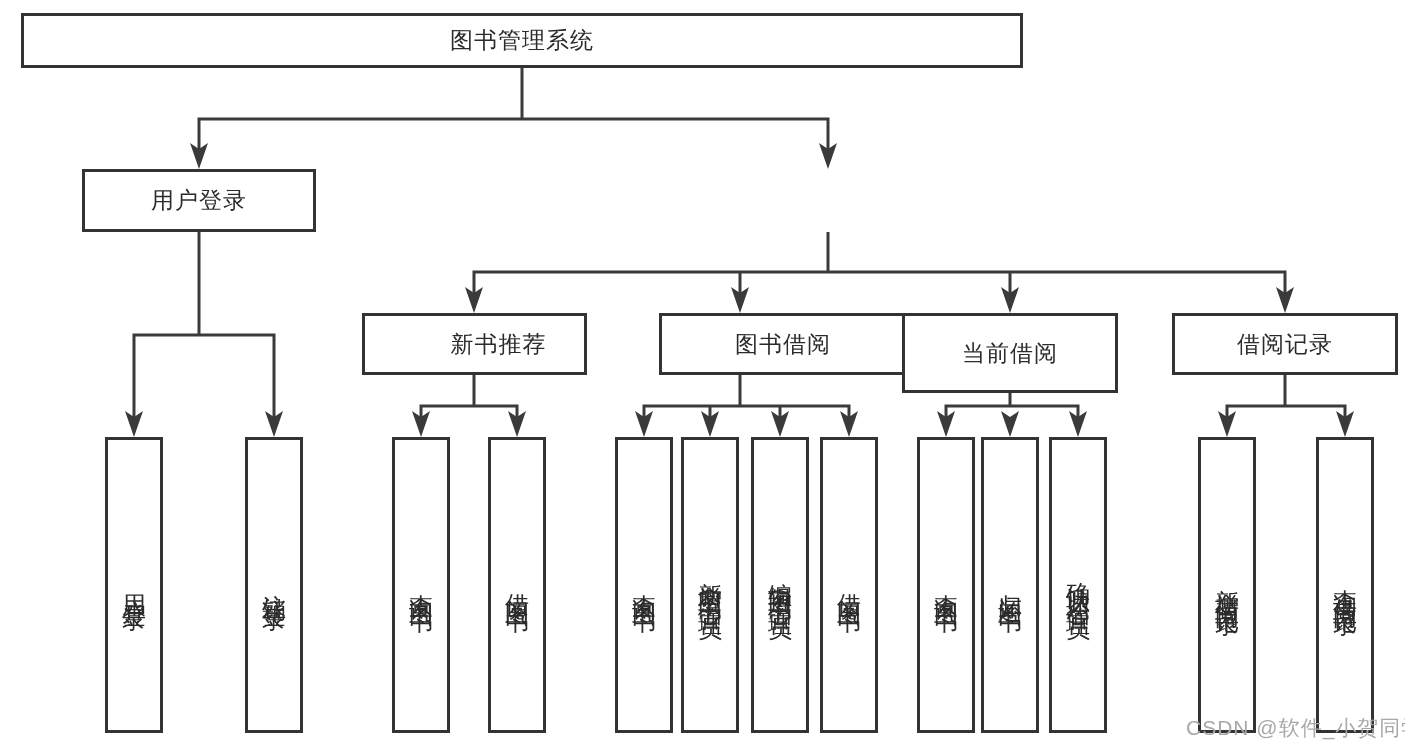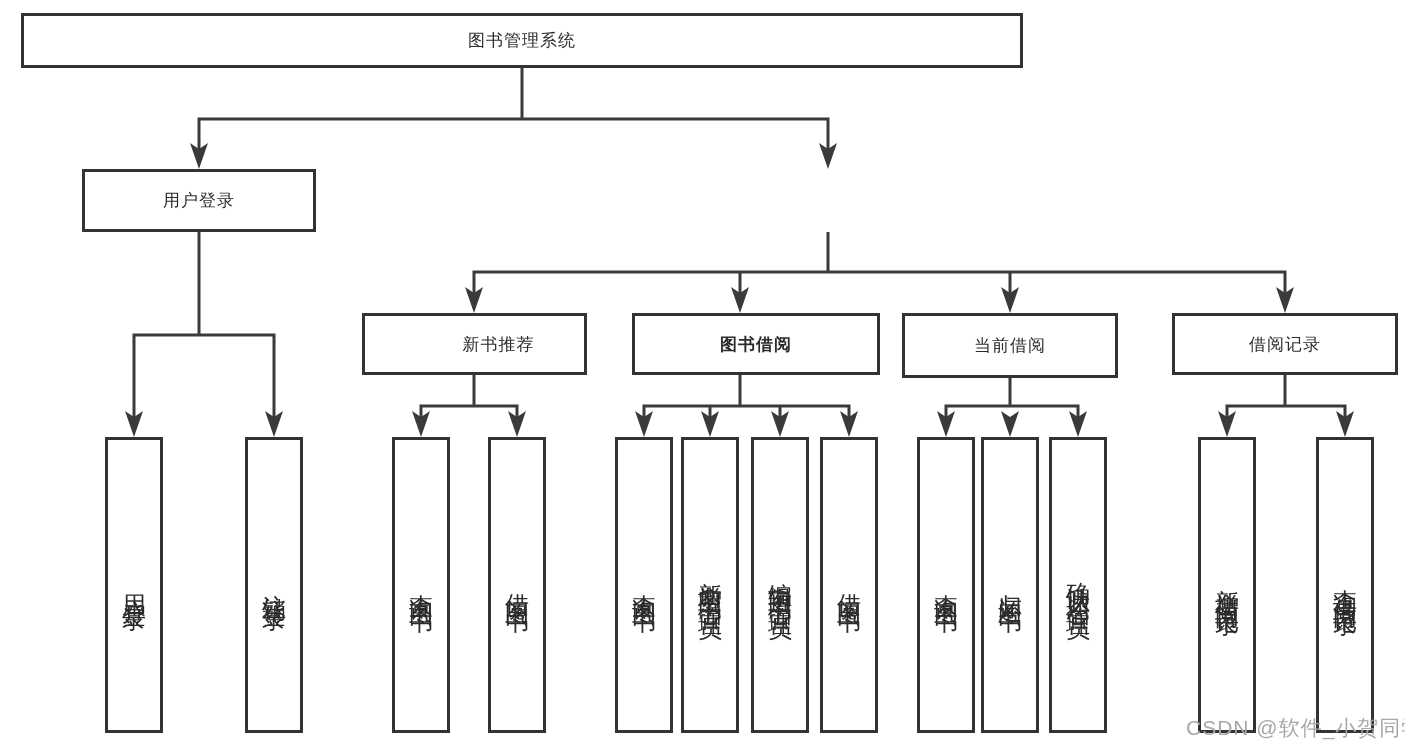--- a/index.html
+++ b/index.html
@@ -21,21 +21,21 @@
   #connectors .lines{stroke:var(--line);stroke-width:3;fill:none;}
   #connectors .arrows{fill:var(--line);stroke:none;}
   .node{
     position:absolute;
     box-sizing:border-box;
     border:3px solid var(--box-border);
     background:#fff;
     display:flex;align-items:center;justify-content:center;
     color:var(--text);
   }
-  .hbox{font-size:17px;letter-spacing:1px;}
+  .hbox{font-size:23px;letter-spacing:1px;}
   .vbox{font-size:24px;}
   .vbox .vtext{
     writing-mode:vertical-rl;
     text-orientation:mixed;
     letter-spacing:5px;
     line-height:1;
     white-space:nowrap;
   }
   .watermark{
     position:absolute;
@@ -97,24 +97,24 @@
     <span>图书管理系统</span>
   </div>
 
   <div class="node hbox" style="left:82px;top:169px;width:234px;height:63px;">
     <span>用户登录</span>
   </div>
 
   <div class="node hbox" style="left:362px;top:313px;width:225px;height:62px;padding-left:48px;">
     <span>新书推荐</span>
   </div>
-  <div class="node hbox" style="left:632px;top:313px;width:248px;height:62px;font-weight:bold;">
+  <div class="node hbox" style="left:659px;top:313px;width:248px;height:62px;">
     <span>图书借阅</span>
   </div>
-  <div class="node hbox" style="left:902px;top:313px;width:216px;height:65px;">
+  <div class="node hbox" style="left:902px;top:313px;width:216px;height:80px;">
     <span>当前借阅</span>
   </div>
   <div class="node hbox" style="left:1172px;top:313px;width:226px;height:62px;">
     <span>借阅记录</span>
   </div>
 
   <div class="node vbox" style="left:105px;top:437px;width:58px;height:296px;">
     <span class="vtext">用户登录</span>
   </div>
   <div class="node vbox" style="left:245px;top:437px;width:58px;height:296px;">

